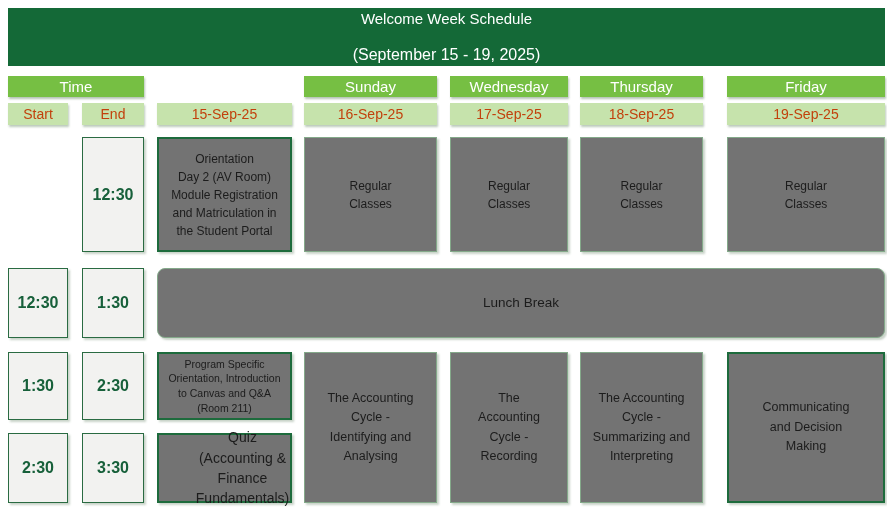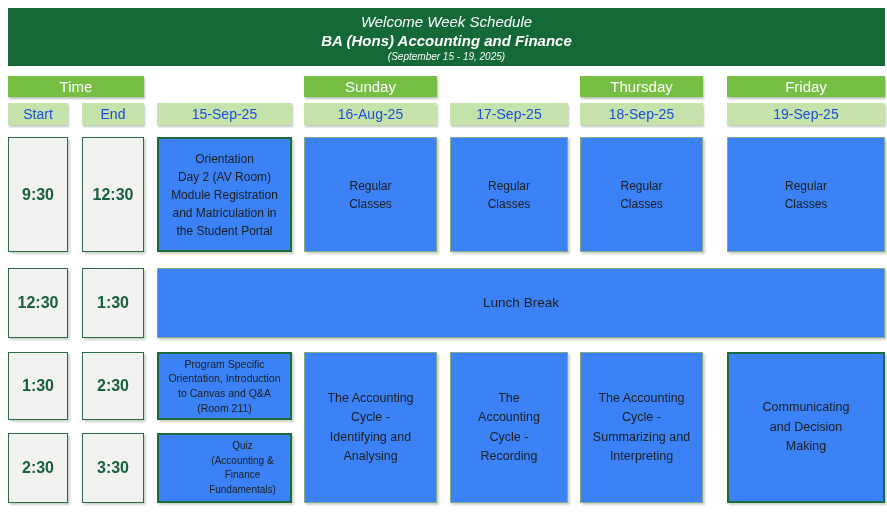--- a/index.html
+++ b/index.html
@@ -19,110 +19,108 @@
   
   .col-banner { grid-column: 1 / 14; }
   .col-time-span { grid-column: 1 / 4; }
   .col-start { grid-column: 1 / 2; }
   .col-end { grid-column: 3 / 4; }
   .col-mon { grid-column: 5 / 6; }
   .col-tue { grid-column: 7 / 8; }
   .col-wed { grid-column: 9 / 10; }
   .col-thu { grid-column: 11 / 12; text-align: right; }
   .col-fri { grid-column: 13 / 14; }
-  .col-all-days { grid-column: 5 / 14; }
+  .col-all-days { grid-column: 5 / 14; border-radius: 8px; }
   
   .row-banner { grid-row: 1; }
   .row-hdr { grid-row: 3; }
   .row-date { grid-row: 5; }
   .row-1 { grid-row: 7; }
   .row-2 { grid-row: 9; }
   .row-3 { grid-row: 11; }
   .row-4 { grid-row: 13; }
   .row-3-4 { grid-row: 11 / 14; }
 
   .banner {
     background: #146937;
     color: #ffffff;
     display: flex; flex-direction: column;
     align-items: center; justify-content: center;
-    gap: 2px;
-    font-style: italic;
+    gap: 19px;
   }
   .banner-title { font-size: 15px; font-weight: 400; }
   .banner-subtitle { font-size: 15px; font-weight: 700; }
-  .banner-dates { font-size: 10px; font-weight: 400; }
+  .banner-dates { font-size: 16px; font-weight: 400; }
 
   .hdr {
     background: #76bf43;
     color: #ffffff;
     font-size: 15px;
     display: flex; align-items: center; justify-content: center;
     box-shadow: 1px 2px 2px rgba(90, 125, 90, 0.45);
   }
   .date-cell {
     background: #c6e3ac;
-    color: #1d4ed8;
+    color: #c2410c;
     font-size: 14px;
     display: flex; align-items: center; justify-content: center;
     box-shadow: 1px 2px 2px rgba(90, 125, 90, 0.40);
   }
   .time-cell {
     background: #f2f2f0;
     border: 1.5px solid #2a6b42;
     color: #17603a;
     font-weight: 700;
     font-size: 16px;
     display: flex; align-items: center; justify-content: center;
     box-shadow: 2px 2px 2px rgba(100, 130, 100, 0.35);
   }
   .cell {
-    background: #3b82f6;
+    background: #737373;
     border: 1px solid #84a98a;
     color: #1c1c1c;
     font-size: 12px;
     line-height: 1.5;
     display: flex; align-items: center; justify-content: center;
     text-align: center;
     white-space: pre-line;
     padding: 3px 4px;
     box-shadow: 2px 2px 2px rgba(100, 130, 100, 0.35);
   }
   .cell--dark { border: 2px solid #1d6b3c; }
   .cell--small { font-size: 10.5px; line-height: 1.4; }
-  .cell--quiz { font-size: 10px; line-height: 1.45; padding-left: 40px; }
+  .cell--quiz { font-size: 14px; line-height: 1.45; padding-left: 40px; }
   .topic { font-size: 12.5px; line-height: 1.55; }
   .lunch { font-size: 13.5px; }
 </style>
 </head>
 <body>
 
 <div class="page">
   <div class="grid">
 
     <div class="banner col-banner row-banner">
       <div class="banner-title">Welcome Week Schedule</div>
-      <div class="banner-subtitle">BA (Hons) Accounting and Finance</div>
       <div class="banner-dates">(September 15 - 19, 2025)</div>
     </div>
 
     <div class="hdr col-time-span row-hdr">Time</div>
     <div class="hdr col-tue row-hdr">Sunday</div>
+    <div class="hdr col-wed row-hdr">Wednesday</div>
     <div class="hdr col-thu row-hdr">Thursday</div>
     <div class="hdr col-fri row-hdr">Friday</div>
 
     <div class="date-cell col-start row-date">Start</div>
     <div class="date-cell col-end row-date">End</div>
     <div class="date-cell col-mon row-date">15-Sep-25</div>
-    <div class="date-cell col-tue row-date">16-Aug-25</div>
+    <div class="date-cell col-tue row-date">16-Sep-25</div>
     <div class="date-cell col-wed row-date">17-Sep-25</div>
     <div class="date-cell col-thu row-date">18-Sep-25</div>
     <div class="date-cell col-fri row-date">19-Sep-25</div>
 
-    <div class="time-cell col-start row-1">9:30</div>
     <div class="time-cell col-end row-1">12:30</div>
     <div class="cell cell--dark col-mon row-1">Orientation
 Day 2 (AV Room)
 Module Registration
 and Matriculation in
 the Student Portal</div>
     <div class="cell col-tue row-1">Regular
 Classes</div>
     <div class="cell col-wed row-1">Regular
 Classes</div>

